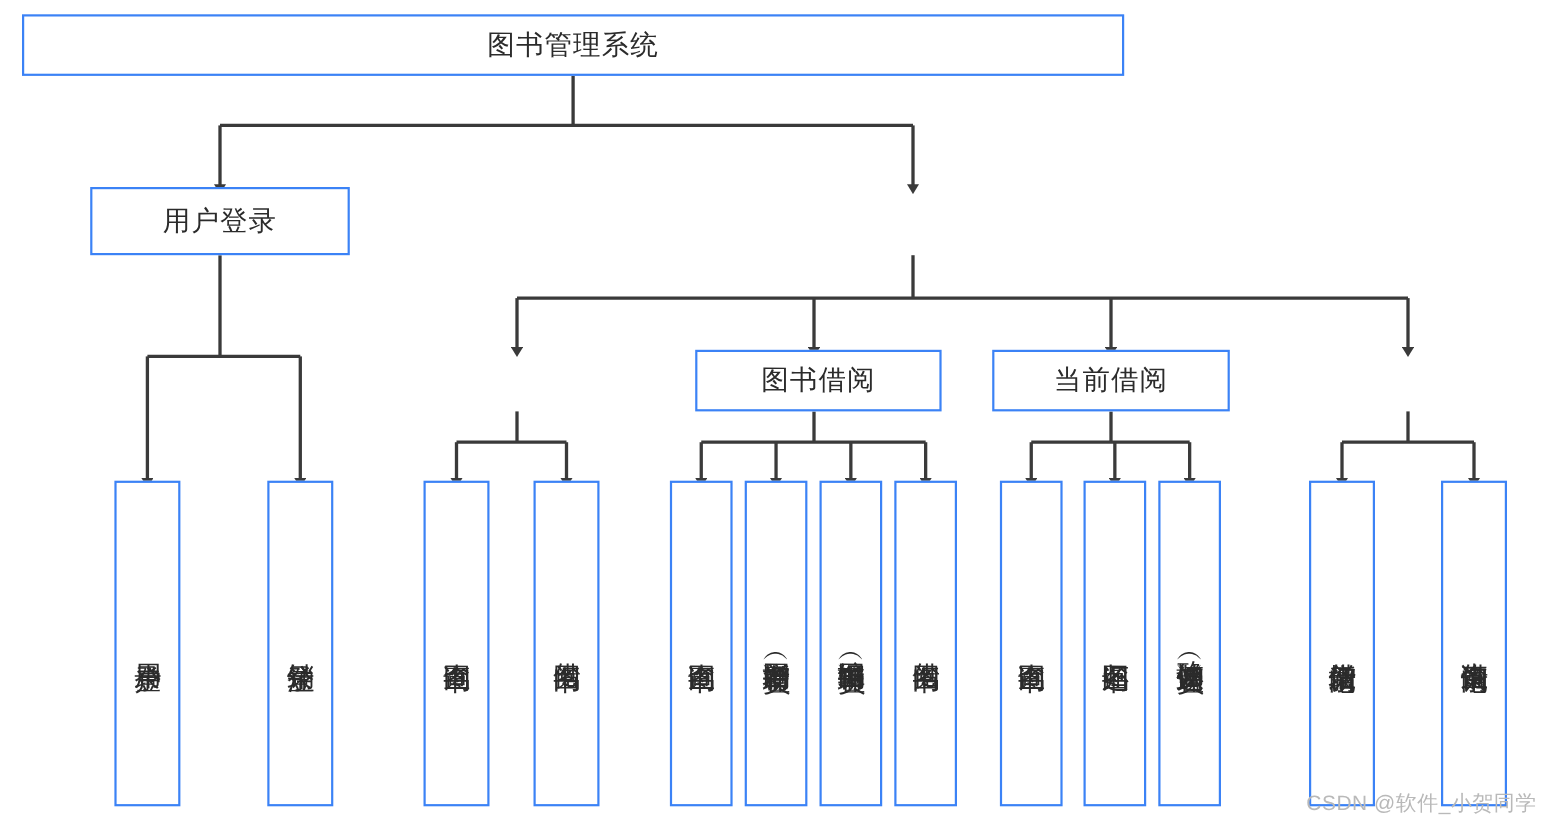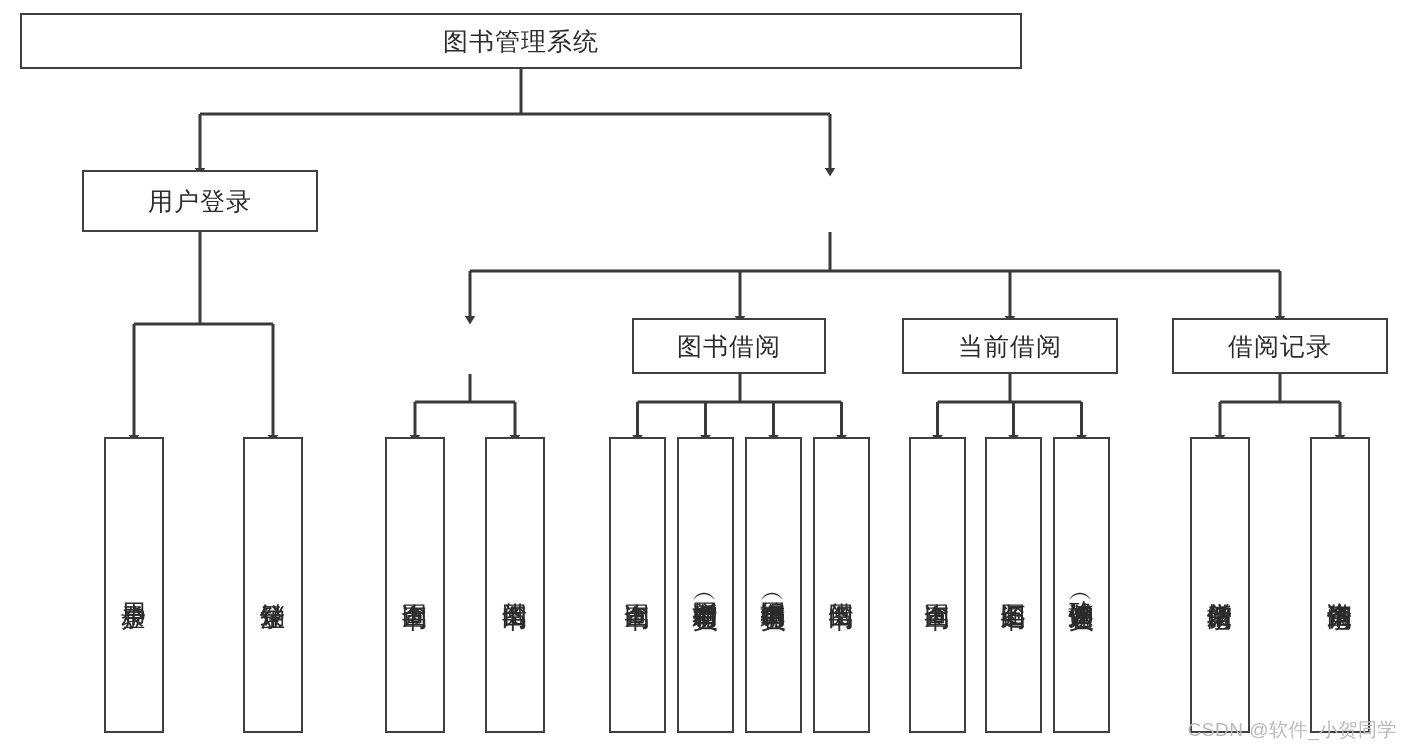--- a/index.html
+++ b/index.html
@@ -21,21 +21,21 @@
   #edge-layer {
     position: absolute;
     left: 0;
     top: 0;
     width: 1405px;
     height: 747px;
   }
   .node {
     position: absolute;
     box-sizing: border-box;
-    border: 2px solid #404040;
+    border: 2px solid #3b82f6;
     background: #ffffff;
     color: #2b2b2b;
     display: flex;
     align-items: center;
     justify-content: center;
     text-align: center;
     line-height: 1.15;
     z-index: 3;
   }
   .node.horiz {
@@ -112,23 +112,22 @@
         <path d="M1220,402 L1340,402"></path>
         <path d="M1220,402 L1220,436" marker-end="url(#arrowhead)"></path>
         <path d="M1340,402 L1340,436" marker-end="url(#arrowhead)"></path>
       </g>
   </svg>
 
   <div class="node horiz" style="left: 20px; top: 13px; width: 1002px; height: 56px;">图书管理系统</div>
 
   <div class="node horiz" style="left: 82px; top: 170px; width: 236px; height: 62px;">用户登录</div>
 
-  <div class="node horiz" style="left: 632px; top: 318px; width: 194px; height: 56px;">图书借阅</div>
+  <div class="node horiz" style="left: 632px; top: 318px; width: 224px; height: 56px;">图书借阅</div>
   <div class="node horiz" style="left: 902px; top: 318px; width: 216px; height: 56px;">当前借阅</div>
-  <div class="node horiz" style="left: 1172px; top: 318px; width: 216px; height: 56px;">借阅记录</div>
 
   <div class="node vert" style="left: 104px; top: 437px; width: 60px; height: 296px;">
       <span class="vlabel">用户登录</span>
     </div>
   <div class="node vert" style="left: 243px; top: 437px; width: 60px; height: 296px;">
       <span class="vlabel">注销登录</span>
     </div>
   <div class="node vert" style="left: 385px; top: 437px; width: 60px; height: 296px;">
       <span class="vlabel">查询图书</span>
     </div>

